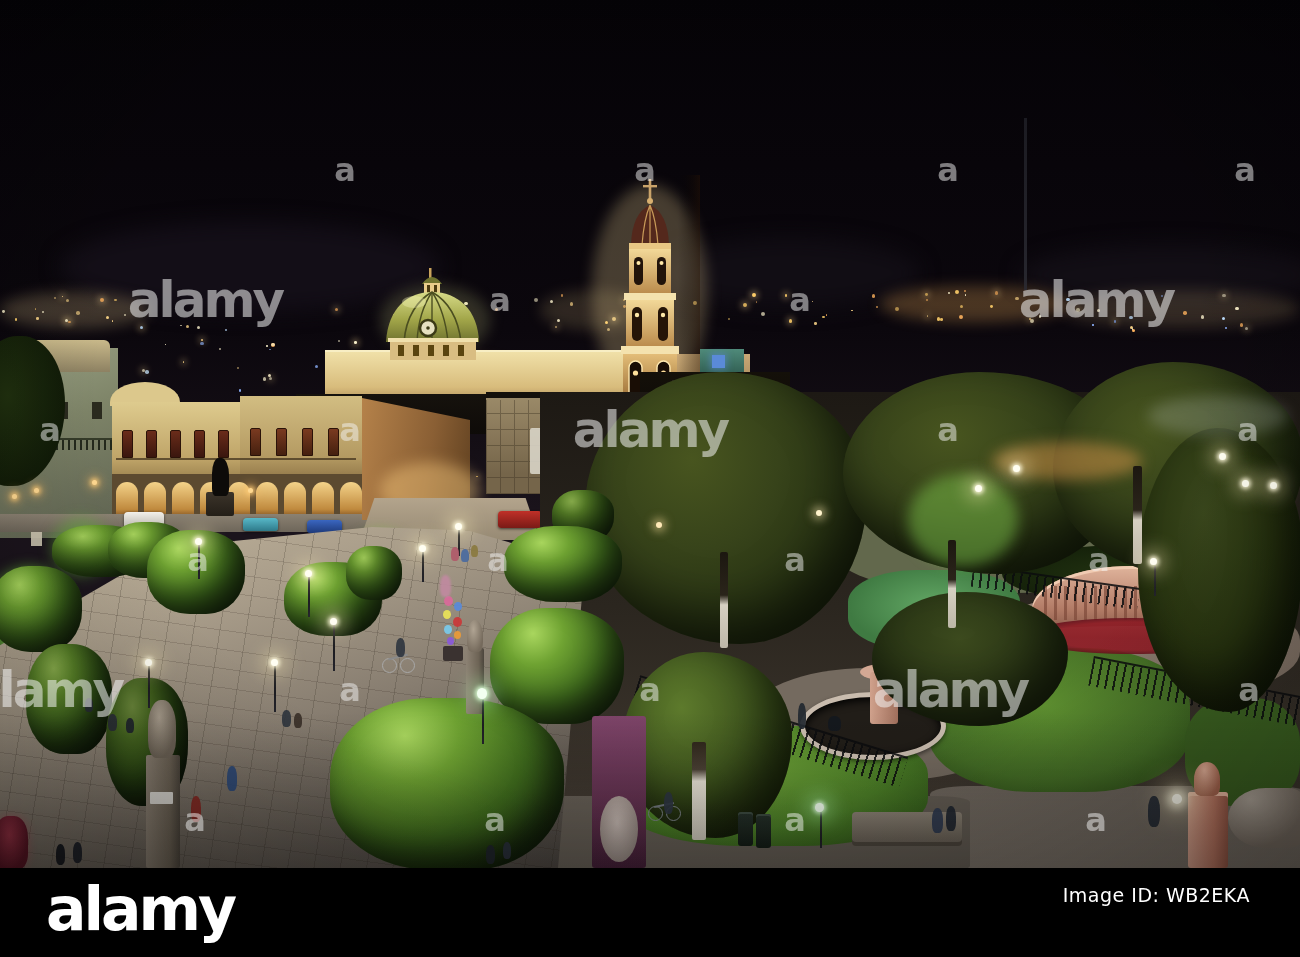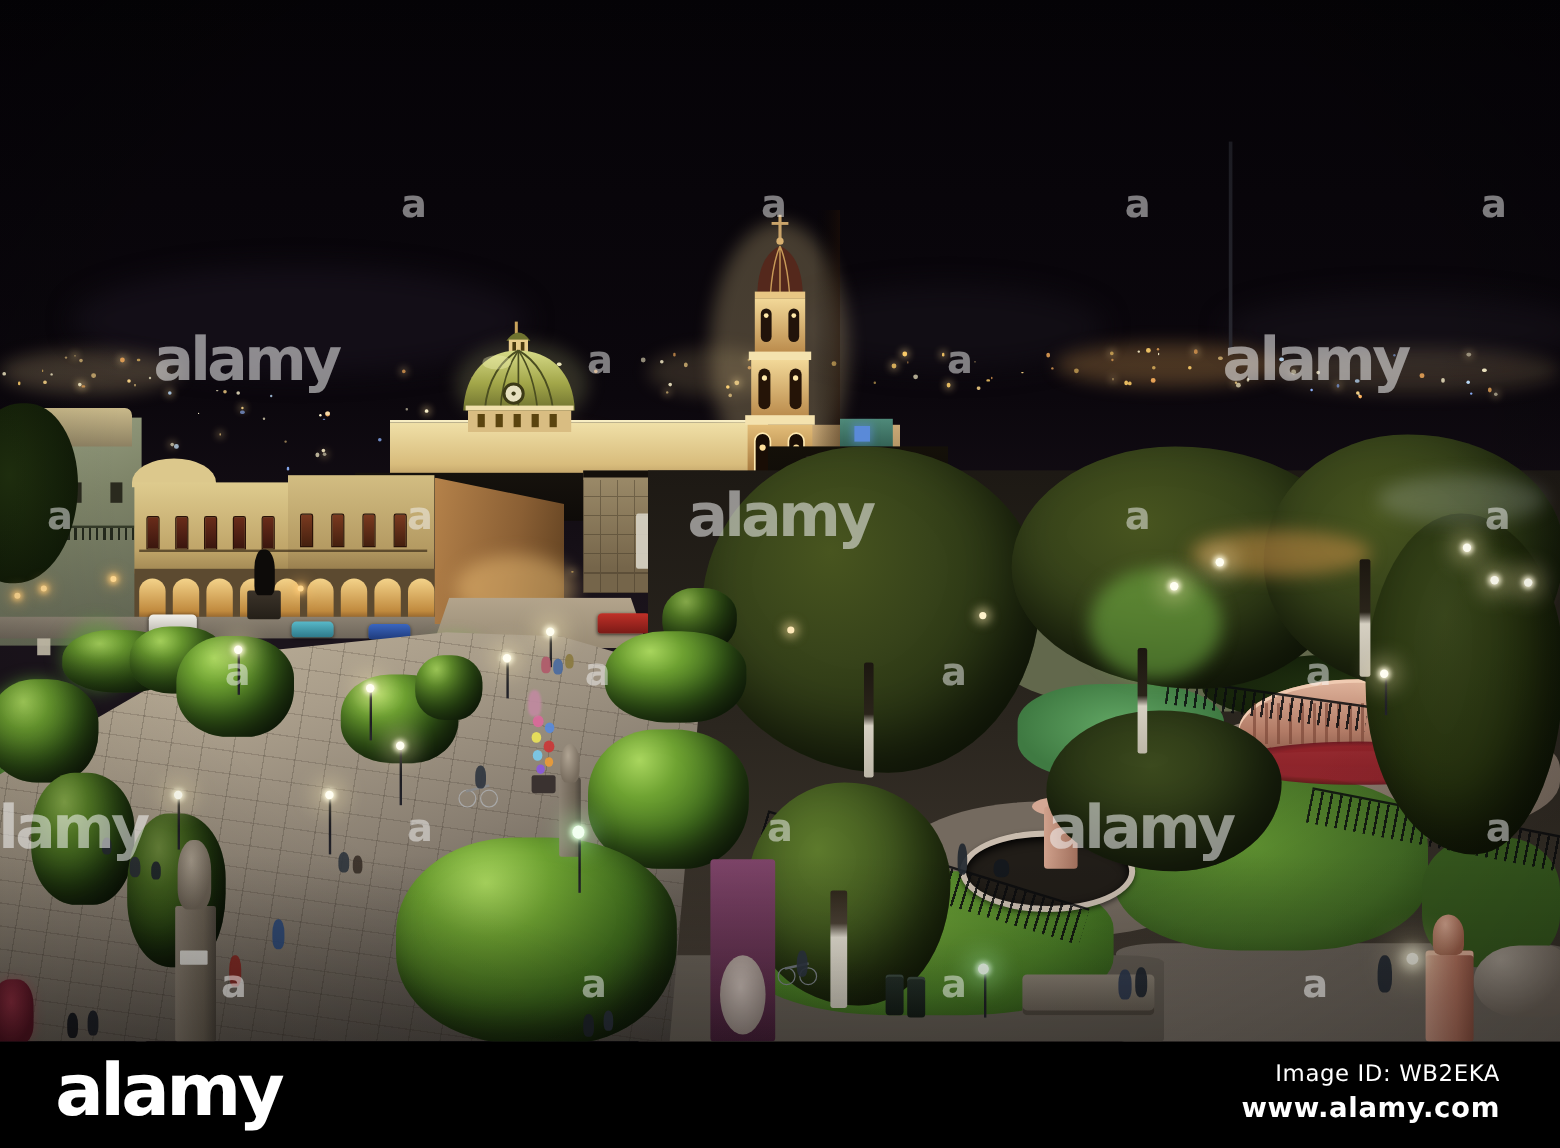--- a/index.html
+++ b/index.html
@@ -549,16 +549,15 @@
         <span class="wm-letter" style="left: 495px; top: 820px;">a</span>
         <span class="wm-letter" style="left: 795px; top: 820px;">a</span>
         <span class="wm-letter" style="left: 1096px; top: 820px;">a</span>
       </div>
   </div>
 
   <div class="footer">
     <div class="logo">alamy</div>
     <div class="fr">
       <div class="fid">Image ID: WB2EKA</div>
-      <div class="furl">www.alamy.com</div>
     </div>
   </div>
 </div>
 
 </body></html>

